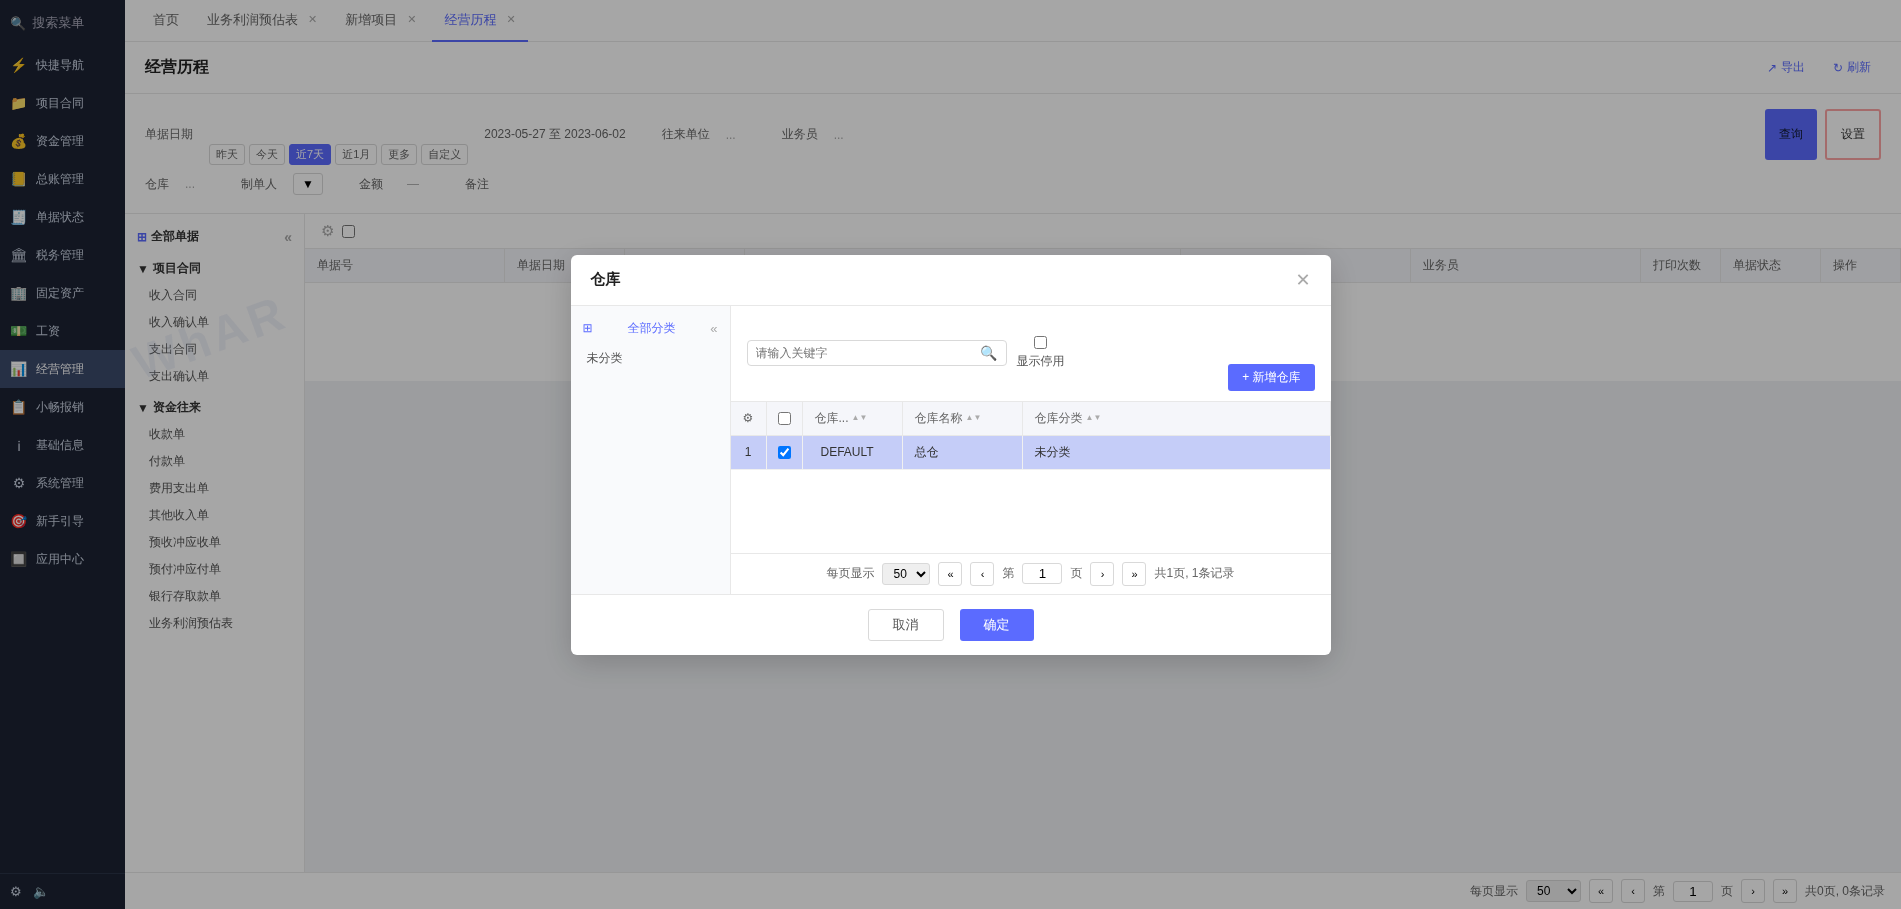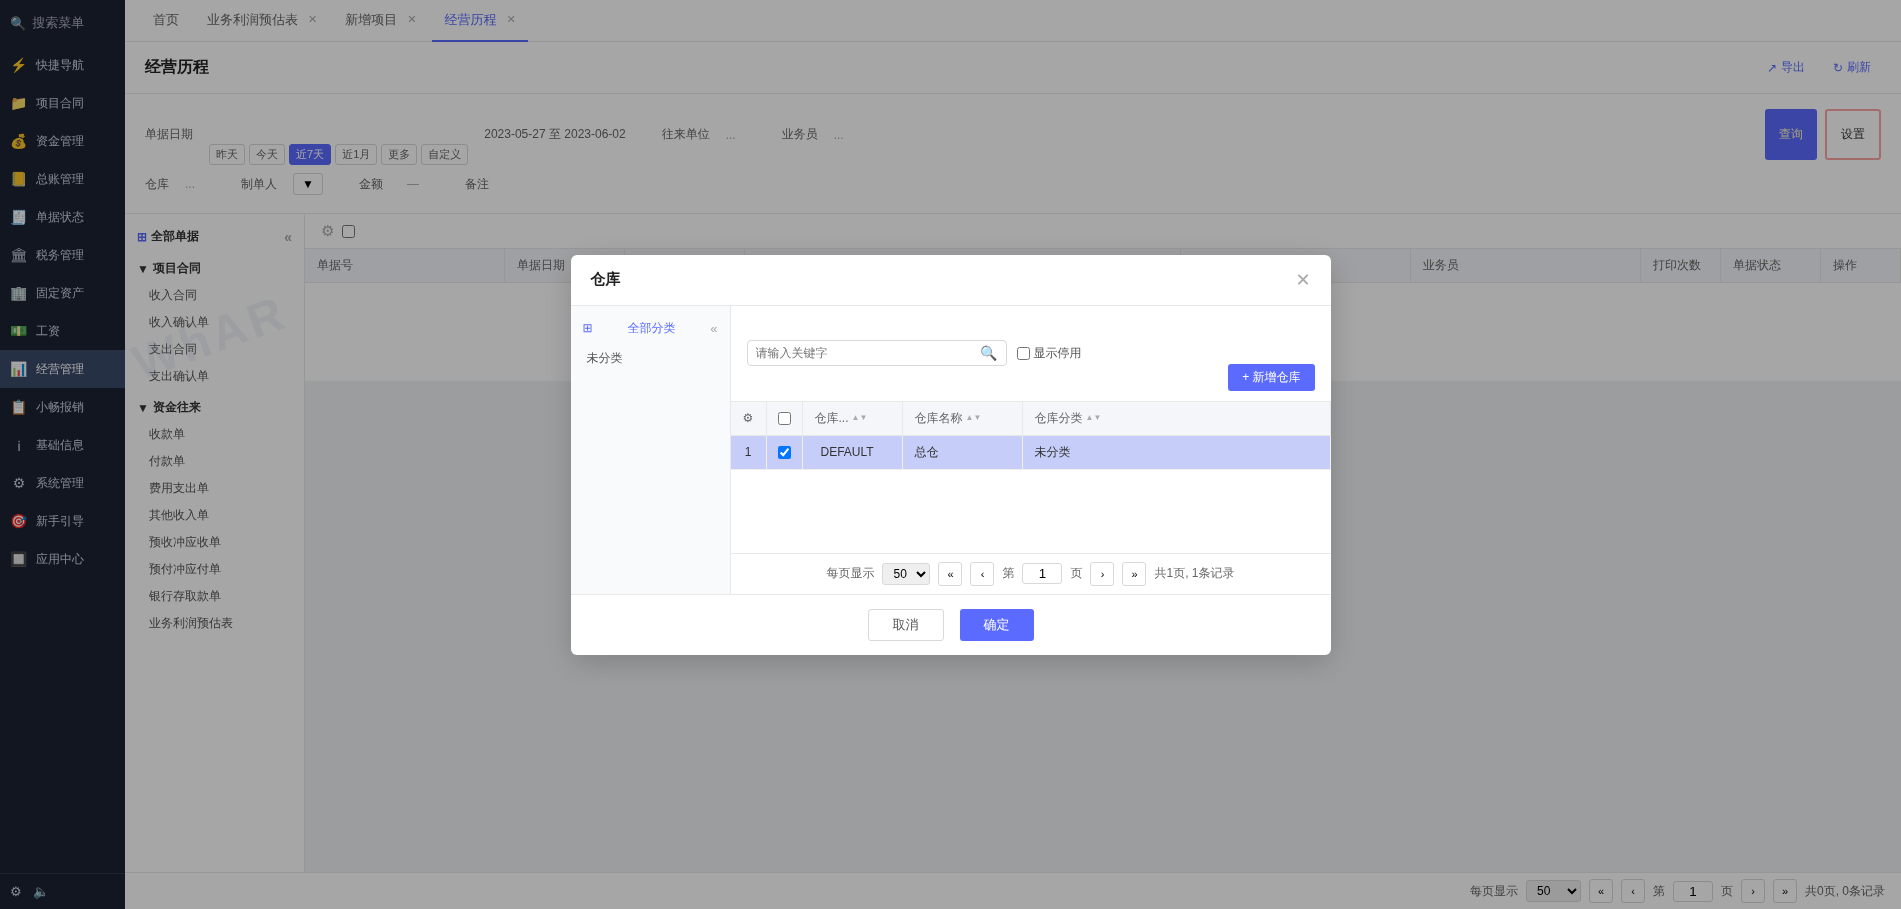--- a/index.html
+++ b/index.html
@@ -60,21 +60,21 @@
       padding: 2px 6px; border: 1px solid #d9d9d9; background: #fff;
       border-radius: 3px; font-size: 11px; cursor: pointer; color: #666;
     }
     .date-btn.active { background: #5b6bff; color: #fff; border-color: #5b6bff; }
     .filter-dotdot { color: #aaa; font-size: 12px; }
     .filter-select {
       display: flex; align-items: center; gap: 4px; padding: 3px 8px;
       border: 1px solid #d9d9d9; border-radius: 3px; font-size: 12px; background: #fff; cursor: pointer;
     }
     .btn-query {
-      background: #5b6bff; color: #fef9c3; border: none; padding: 17px 14px;
+      background: #5b6bff; color: #0f172a; border: none; padding: 17px 14px;
       border-radius: 3px; cursor: pointer; font-size: 12px;
     }
     .btn-settings {
       background: #fff; color: #333; border: 2px solid #fca5a5; padding: 5px 14px;
       border-radius: 3px; cursor: pointer; font-size: 12px;
     }
 
     
     .content-area { display: flex; flex: 1; overflow: hidden; }
 
@@ -158,21 +158,21 @@
       display: flex; align-items: center; padding: 10px 16px; gap: 10px; border-bottom: 1px solid #e8e8e8;
     }
     .search-input-wrap {
       display: flex; align-items: center; border: 1px solid #d9d9d9; border-radius: 4px;
       padding: 4px 8px; gap: 6px; flex: 1; max-width: 260px;
     }
     .search-input-wrap input {
       border: none; outline: none; font-size: 12px; width: 100%; color: #333;
     }
     .search-icon-btn { color: #aaa; font-size: 14px; cursor: pointer; }
-    .checkbox-label { display: flex; align-items: center; gap: 4px; font-size: 12px; color: #555; }
+    .checkbox-label { display: flex; align-items: center; gap: 4px; font-size: 12px; color: #555; flex-direction: column; }
     .btn-add-warehouse {
       margin-left: auto; background: #5b6bff; color: #fff; border: none;
       padding: 5px 14px; border-radius: 3px; cursor: pointer; font-size: 12px;
       display: flex; align-items: center; gap: 4px; margin-top: 48px;
     }
 
     
     .dialog-table { flex: 1; overflow: auto; }
     .dialog-table-header {
       display: flex; background: #f5f6fa; border-bottom: 1px solid #e8e8e8;

